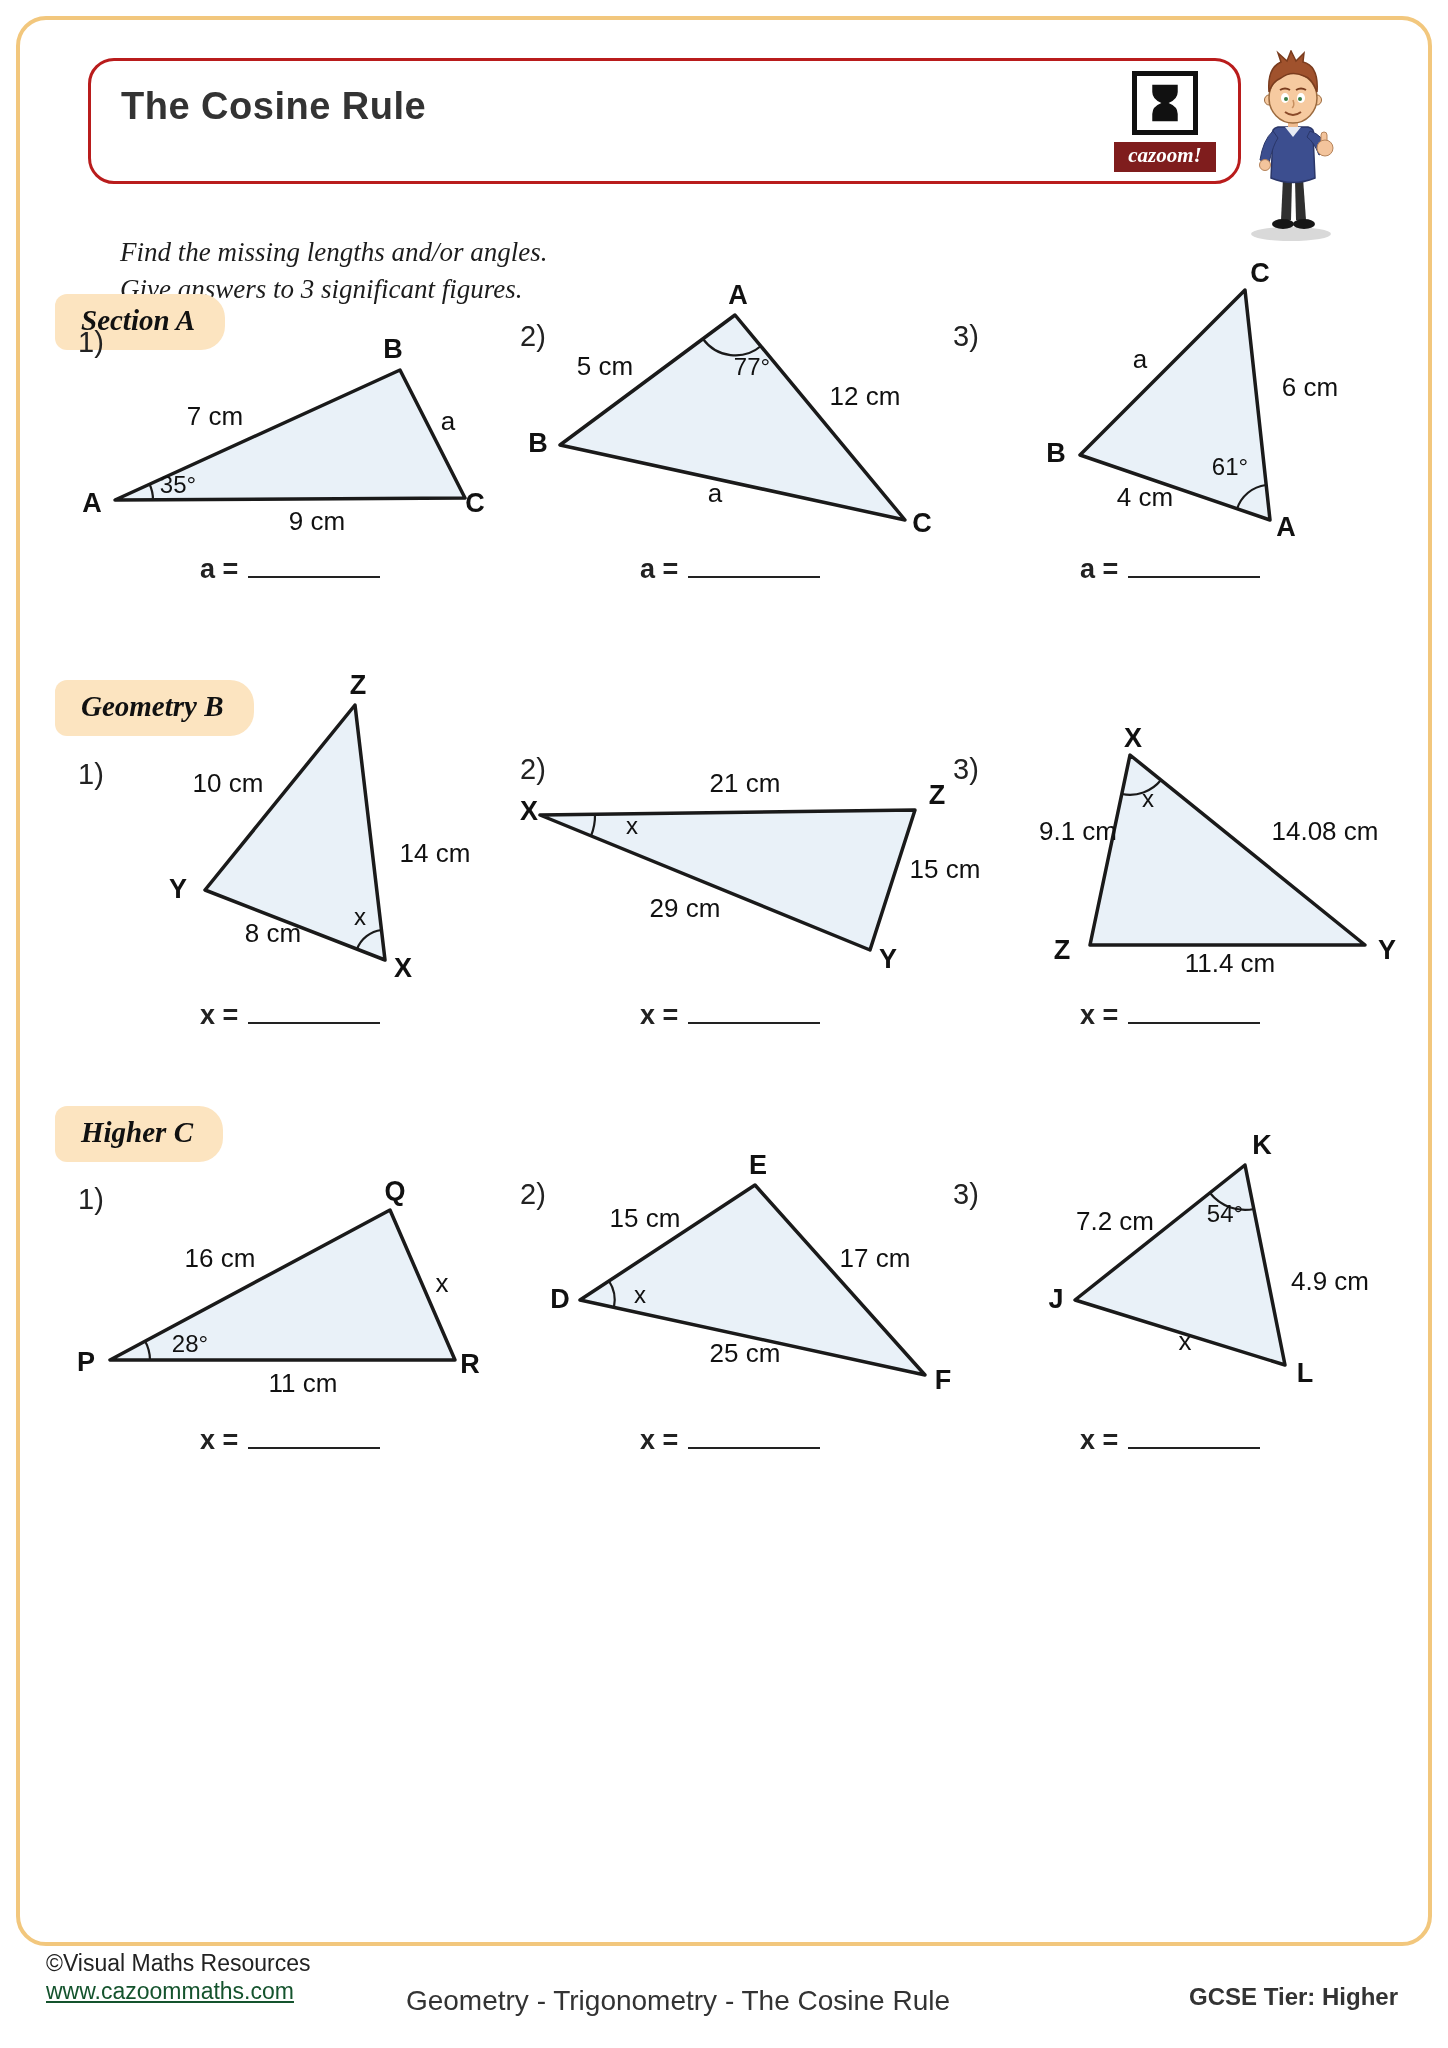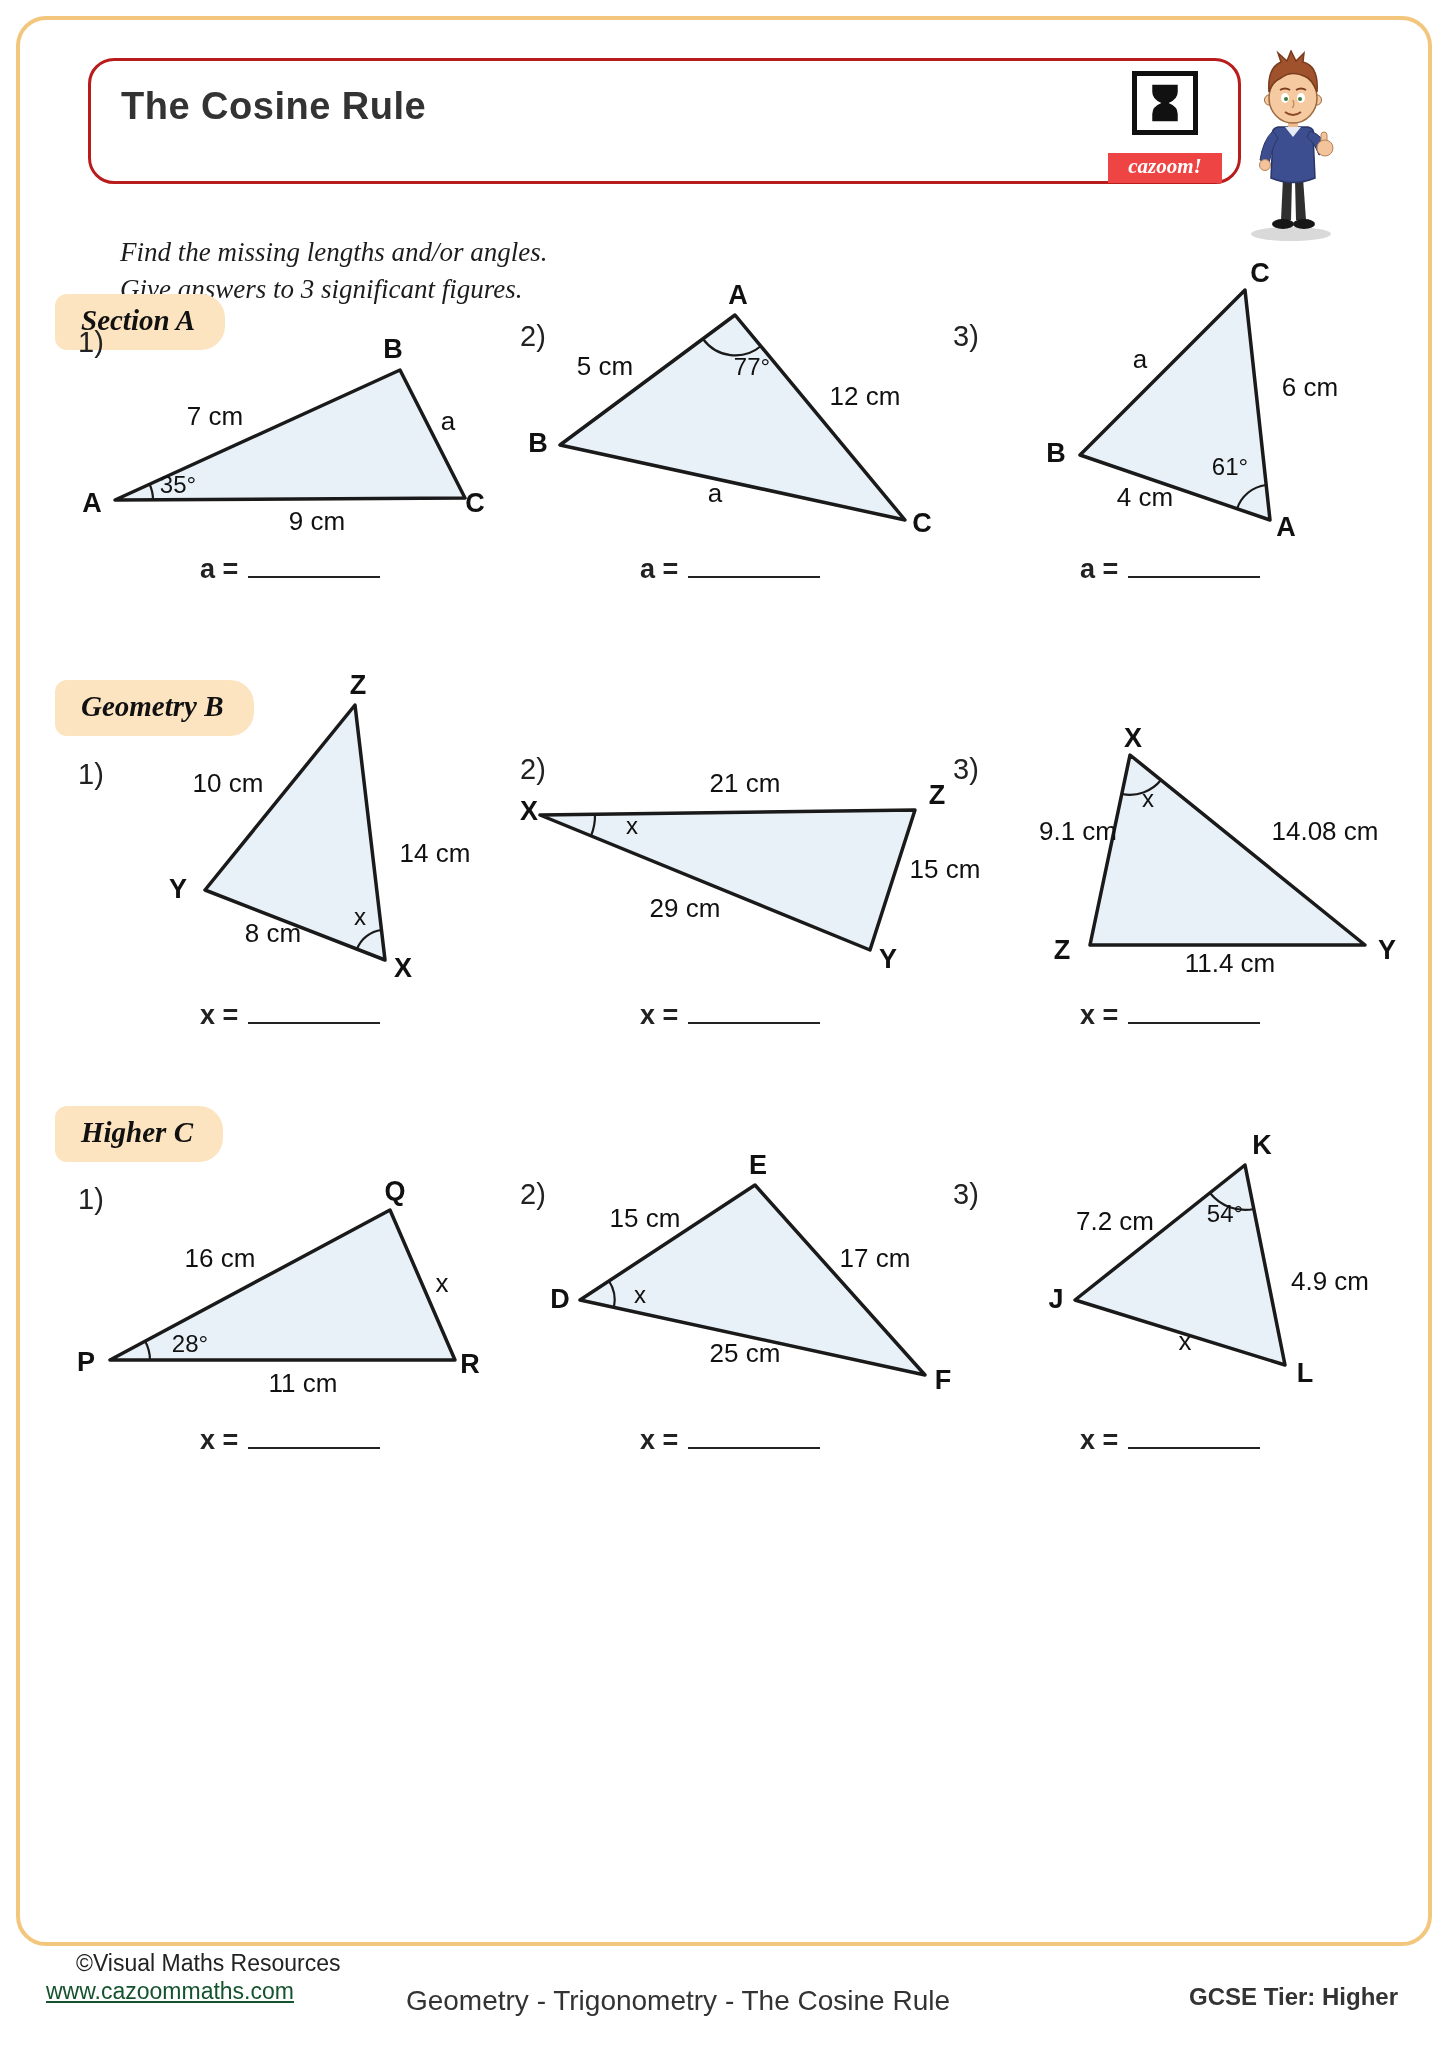--- a/index.html
+++ b/index.html
@@ -7,40 +7,40 @@
         font-family:"Liberation Sans",sans-serif;color:#1a1a1a;}
   .frame{position:absolute;left:16px;top:16px;right:16px;bottom:102px;
          border:4px solid #F2C77D;border-radius:30px;}
   .header-box{position:absolute;left:88px;top:58px;width:1147px;height:120px;
               border:3px solid #b91c1c;border-radius:26px;background:#fff;}
   .page-title{position:absolute;left:30px;top:24px;font-size:38px;font-weight:bold;
               color:#333;letter-spacing:.5px;}
   .logo{position:absolute;right:16px;top:10px;width:114px;display:flex;flex-direction:column;align-items:center;}
   .logo-mark{width:66px;height:64px;background:#fff;border:5px solid #101010;display:flex;
              align-items:center;justify-content:center;box-sizing:border-box;}
-  .logo-banner{margin-top:18px;width:114px;background:#ef4444;color:#fff;text-align:center;
+  .logo-banner{margin-top:7px;width:102px;background:#7f1d1d;color:#fff;text-align:center;
                font-family:"Liberation Serif",serif;font-style:italic;font-weight:bold;
                font-size:21px;padding:1px 0 4px;}
   .character{position:absolute;left:1243px;top:50px;}
   .instructions{position:absolute;left:120px;top:212px;font-family:"Liberation Serif",serif;
                 font-style:italic;font-size:27px;line-height:37px;color:#1c1c1c;margin-top:22px;}
   .section-label{position:absolute;background:#FCE4C0;border-radius:12px 24px 24px 12px;
                  padding:10px 30px 13px 26px;font-family:"Liberation Serif",serif;
                  font-style:italic;font-weight:bold;font-size:29px;color:#111;}
   .num{position:absolute;font-size:29px;color:#222;}
   .answer{position:absolute;font-size:27px;font-weight:bold;color:#222;}
   .answer .blank{display:inline-block;width:132px;border-bottom:2px solid #222;height:24px;margin-left:10px;}
   svg.tri{position:absolute;overflow:visible;}
   .tri polygon{fill:#E9F1F8;stroke:#1a1a1a;stroke-width:3.5;stroke-linejoin:round;}
   .tri .arc{fill:none;stroke:#1a1a1a;stroke-width:2.2;}
   .tri text{fill:#111;font-family:"Liberation Sans",sans-serif;}
   .tri .side{font-size:26px;}
   .tri .vertex{font-size:27px;font-weight:bold;}
   .tri .angle{font-size:24px;}
-  .f-copy{position:absolute;left:46px;top:1950px;font-size:23px;color:#222;margin-left:30px;}
+  .f-copy{position:absolute;left:46px;top:1950px;font-size:23px;color:#222;}
   .f-link{position:absolute;left:46px;top:1978px;font-size:23px;color:#14532d;text-decoration:underline;cursor:pointer;}
   .f-topic{position:absolute;left:378px;top:1985px;width:600px;text-align:center;font-size:28px;color:#333;}
   .f-tier{position:absolute;right:50px;top:1983px;font-size:24px;color:#333;font-weight:bold;}
 </style>
 </head>
 <body>
 
 <div class="page">
   <div class="frame"></div>
 

